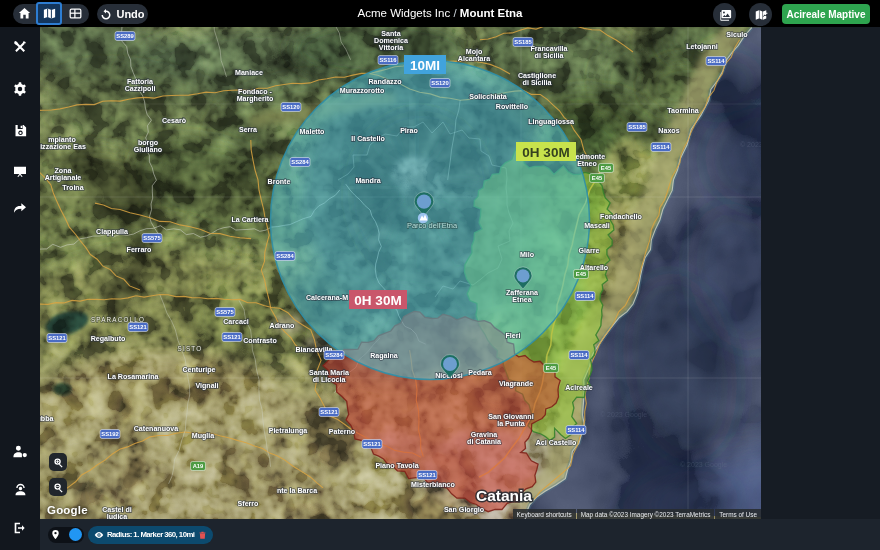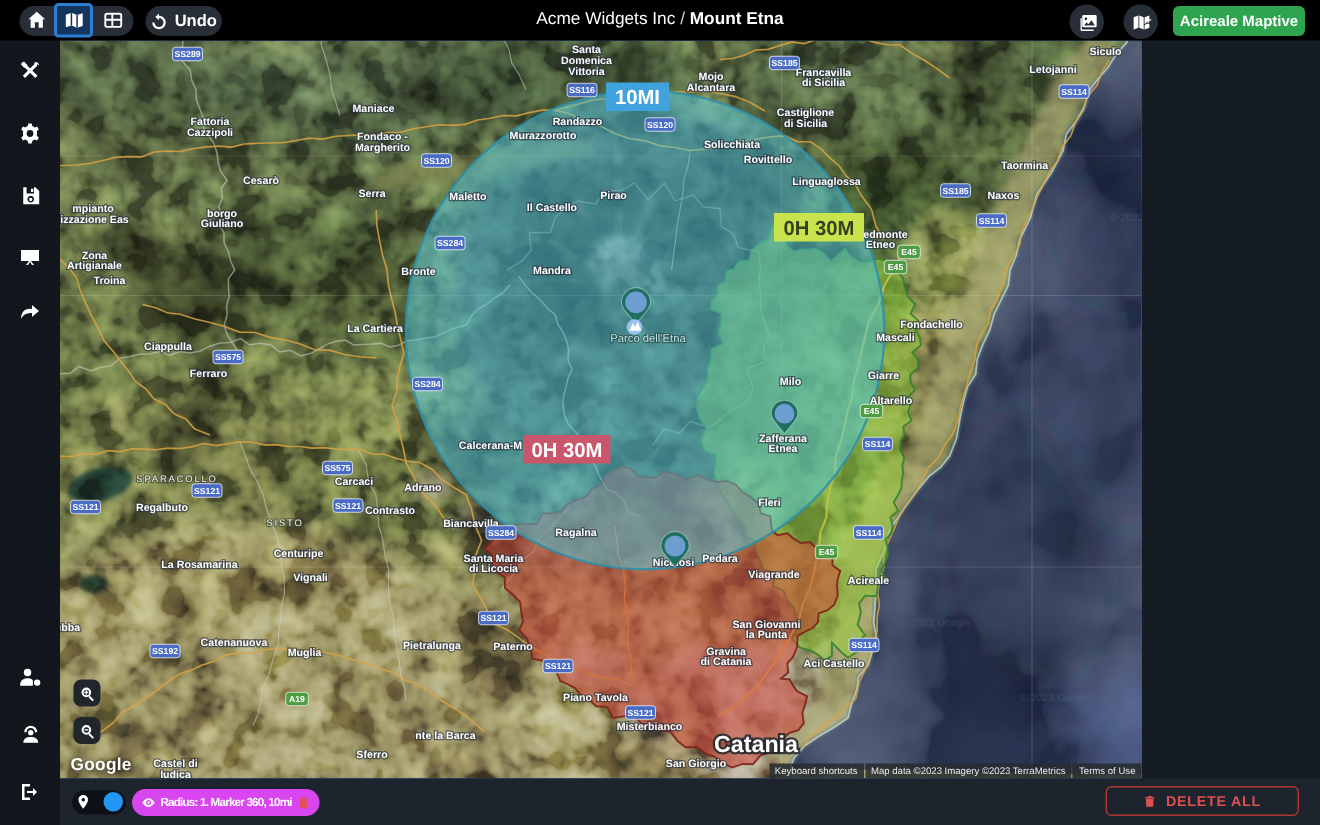--- a/index.html
+++ b/index.html
@@ -5,21 +5,21 @@
 body{width:880px;height:550px;overflow:hidden;font-family:"Liberation Sans",sans-serif;background:#161c24;position:relative}
 #topbar{position:absolute;left:0;top:0;width:880px;height:27px;background:#000000;z-index:30}
 #sidebar{position:absolute;left:0;top:0;width:40px;height:550px;background:#12171e;z-index:25;padding-top:27px}
 #map{position:absolute;left:40px;top:27px;width:721px;height:492px;overflow:hidden;background:#3b82f6}
 #bottombar{position:absolute;left:40px;top:519px;width:840px;height:31px;background:#1d242d;z-index:30;display:flex;align-items:center}
 .tb-title{position:absolute;top:7px;left:0;width:880px;text-align:center;color:#fff;font-size:11.5px}
 .grn{position:absolute;right:10px;top:4px;height:20px;width:88px;background:#2ea44f;border-radius:4px;color:#fff;font-weight:bold;font-size:10px;display:flex;align-items:center;justify-content:center}
 .circbtn{position:absolute;top:3px;width:23px;height:23px;border-radius:50%;background:#272e38;display:flex;align-items:center;justify-content:center}
 .sideicon{position:absolute;left:0;width:40px;text-align:center}
 .mapbtn{position:absolute;left:809px;width:24px;height:24px;border-radius:7px;background:#21262c;box-shadow:0 1px 3px rgba(0,0,0,.5);display:flex;align-items:center;justify-content:center;z-index:20}
-.chip{background:#d946ef;border-radius:12px;height:18px;display:flex;align-items:center;color:#fff;font-size:7.8px;font-weight:bold;padding:0 6px;margin-right:5px;white-space:nowrap;letter-spacing:-0.55px}
+.chip{background:#0c4a6e;border-radius:12px;height:18px;display:flex;align-items:center;color:#fff;font-size:7.8px;font-weight:bold;padding:0 6px;margin-right:5px;white-space:nowrap;letter-spacing:-0.55px}
 </style></head>
 <body>
 <div id="map">
 <svg width="840" height="492" viewBox="0 0 840 492" font-family="Liberation Sans,sans-serif">
 <defs>
 <filter id="b8" x="-40%" y="-40%" width="180%" height="180%">
           <feGaussianBlur stdDeviation="8"></feGaussianBlur>
         </filter>
 <filter id="b14" x="-70%" y="-70%" width="240%" height="240%">
           <feGaussianBlur stdDeviation="14"></feGaussianBlur>
@@ -512,15 +512,12 @@
       <svg width="11" height="11" viewBox="0 0 24 24">
         <path d="M12 2 A7 7 0 0 0 5 9 C5 14 12 22 12 22 C12 22 19 14 19 9 A7 7 0 0 0 12 2 M12 6.5 A2.5 2.5 0 1 1 12 11.5 A2.5 2.5 0 0 1 12 6.5" fill="#fff"></path>
       </svg>
       <div style="width:13px;height:13px;border-radius:50%;background:#2196f3"></div>
     </div>
 <div class="chip" style="margin-left:4px"><svg width="10" height="10" viewBox="0 0 24 24" style="margin-right:3px">
         <path d="M12 5 C6 5 2 12 2 12 C2 12 6 19 12 19 C18 19 22 12 22 12 C22 12 18 5 12 5 M12 8 A4 4 0 1 1 12 16 A4 4 0 0 1 12 8 M12 10 A2 2 0 1 0 12 14 A2 2 0 0 0 12 10" fill="#fff"></path>
       </svg>Radius: 1. Marker 360, 10mi<svg width="9" height="10" viewBox="0 0 24 24" style="margin-left:4px">
         <path d="M9 3 H15 V5 H20 V7 H4 V5 H9 Z M5 8 H19 L18 22 H6 Z" fill="#e05252"></path>
       </svg></div>
-<div style="position:absolute;right:14px;top:5px;height:20px;width:129px;border:1px solid #b03434;border-radius:4px;color:#e05252;font-size:9.5px;font-weight:bold;letter-spacing:0.5px;display:flex;align-items:center;justify-content:center"><svg width="9" height="10" viewBox="0 0 24 24" style="margin-right:6px">
-        <path d="M9 3 H15 V5 H20 V7 H4 V5 H9 Z M5 8 H19 L18 22 H6 Z" fill="#e05252"></path>
-      </svg>DELETE ALL</div>
 </div>
 </body></html>

